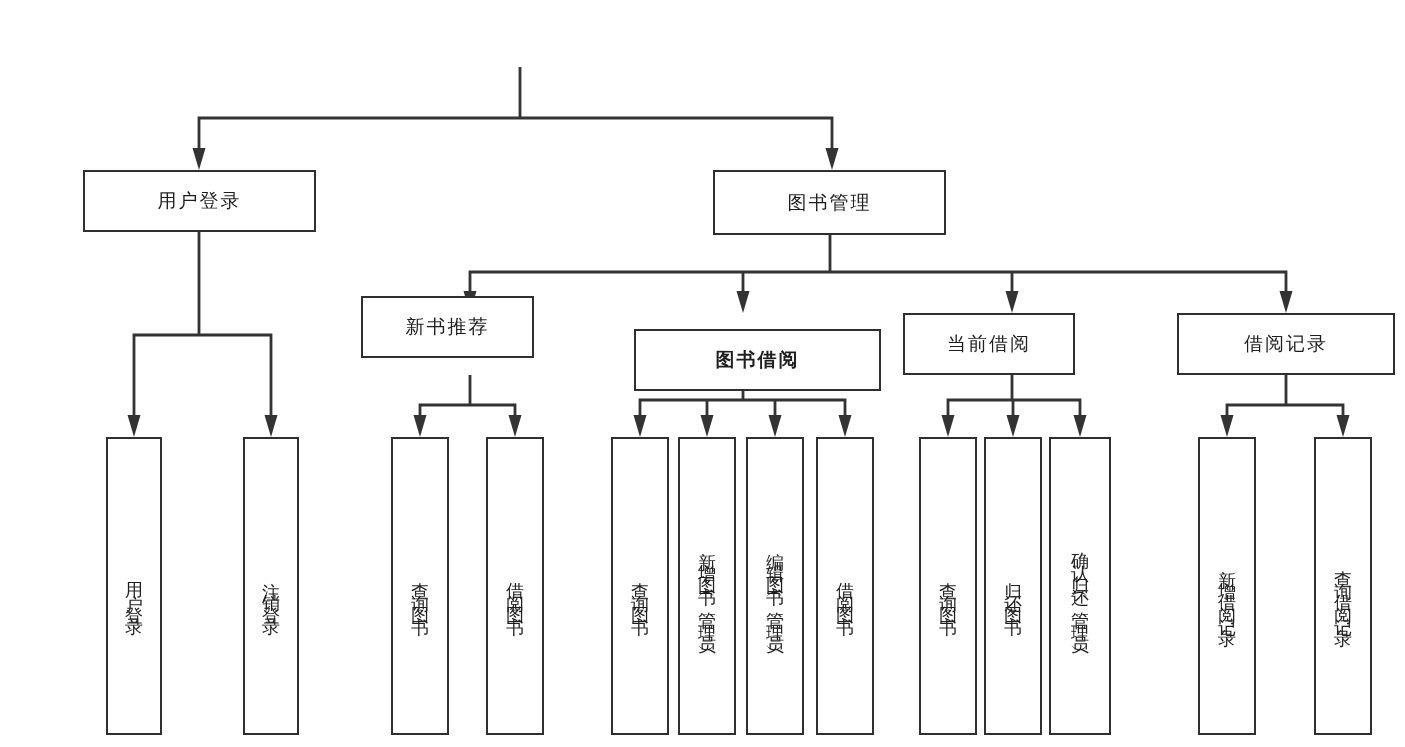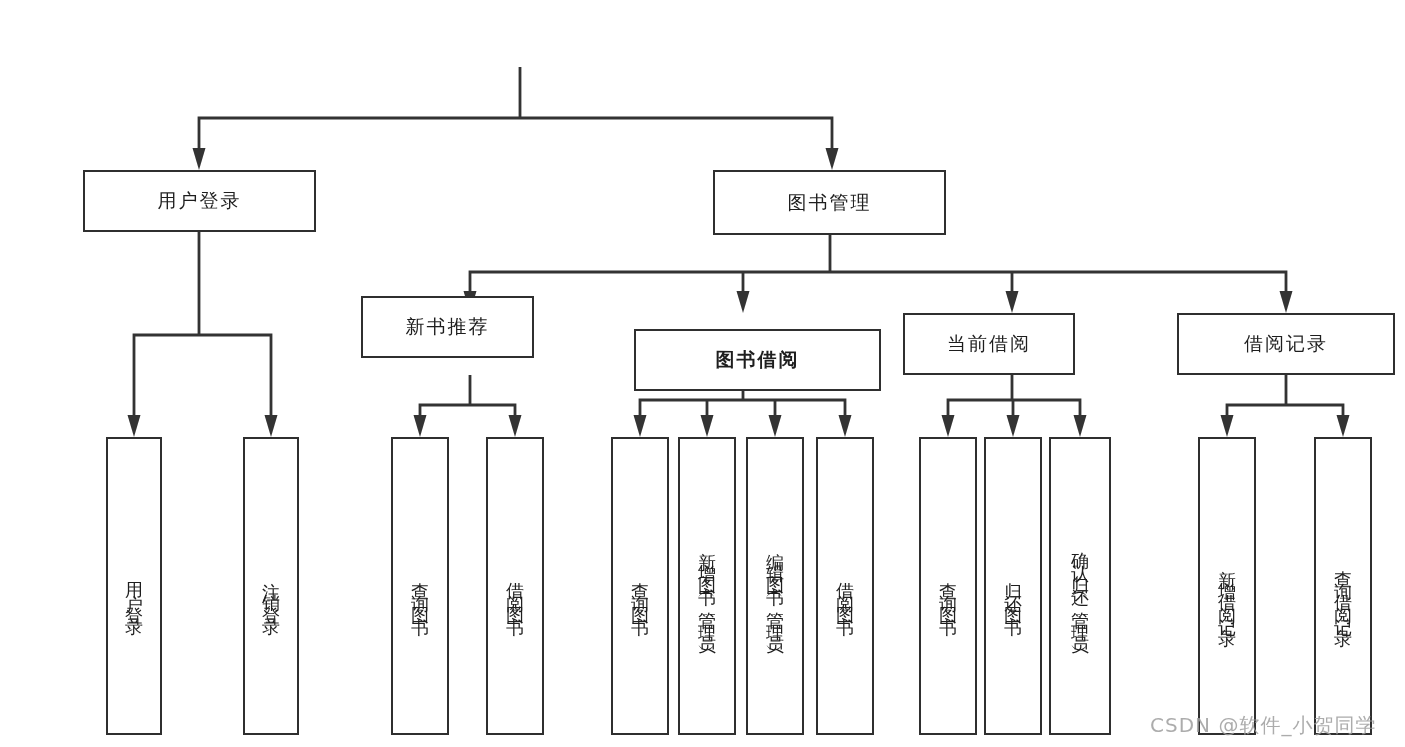--- a/index.html
+++ b/index.html
@@ -147,15 +147,14 @@
     <span>确认归还（管理员）</span>
   </div>
 
   <div class="box vbox" style="left:1198px; top:437px; width:58px; height:298px;">
     <span>新增借阅记录</span>
   </div>
   <div class="box vbox" style="left:1314px; top:437px; width:58px; height:298px;">
     <span>查询借阅记录</span>
   </div>
 
-  <div class="watermark">CSDN @软件_小贺同学</div>
 
 </div>
 
 </body></html>

